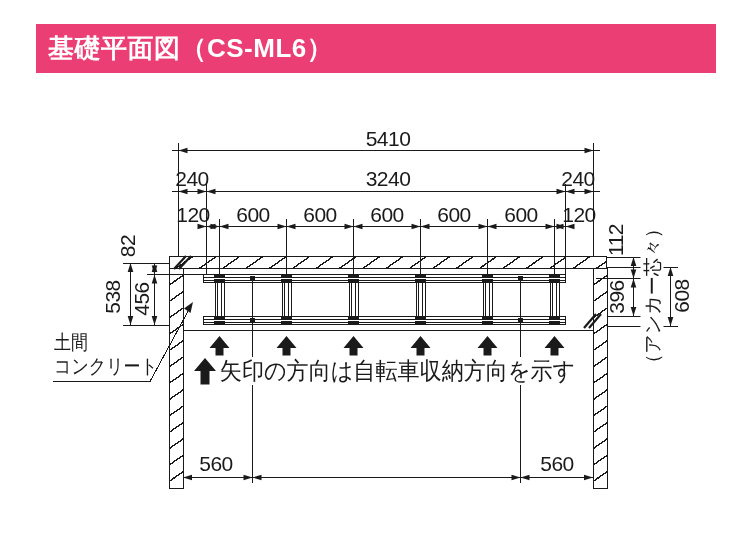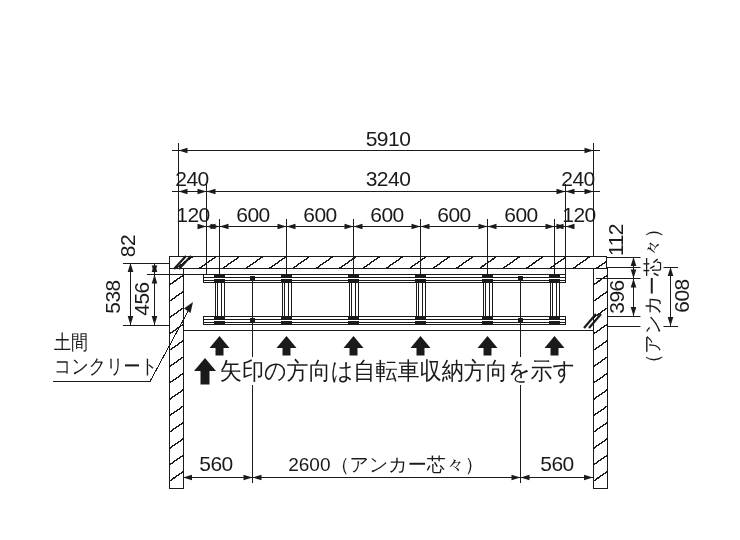--- a/index.html
+++ b/index.html
@@ -27,20 +27,23 @@
            transform:translateY(-50%) scaleX(.85);transform-origin:left center;}
   .jpnote{position:absolute;font-size:24px;line-height:1;white-space:nowrap;background:#fff;
           padding:2px 2px;transform:translateY(-50%) scaleX(.92);transform-origin:left center;}
   .vbg{background:#fff;padding:2px 1px;}
 </style>
 </head>
 <body>
 
 <div class="stage">
 
+  <div class="hdr">
+    <span>基礎平面図（CS-ML6）</span>
+  </div>
 
   <div class="strip" id="strip-top"></div>
   <div class="strip" id="strip-left"></div>
   <div class="strip" id="strip-right"></div>
 
   <svg class="draw" width="740" height="540">
     <g>
       <line x1="172" y1="150.5" x2="600" y2="150.5"></line>
       <line x1="172" y1="191.5" x2="600" y2="191.5"></line>
       <line x1="200" y1="226.5" x2="572" y2="226.5"></line>
@@ -185,21 +188,21 @@
         <line x1="552.5" y1="283" x2="552.5" y2="316"></line>
         <line x1="556.5" y1="283" x2="556.5" y2="316"></line>
         <rect class="f" x="549" y="274.8" width="11" height="3.1"></rect>
         <rect class="f" x="549" y="278.6" width="11" height="3.6"></rect>
         <rect class="f" x="549" y="316.8" width="11" height="3.1"></rect>
         <rect class="f" x="549" y="320.6" width="11" height="3.4"></rect>
         <path class="f" d="M544.5,348 L554.5,336 L564.5,348 L558.5,348 L558.5,355.5 L550.5,355.5 L550.5,348 Z"></path>
       </g>
   </svg>
 
-  <span class="t" style="left:388px;top:138px">5910</span>
+  <span class="t" style="left:388px;top:138px">5410</span>
   <span class="t" style="left:192px;top:178px">240</span>
   <span class="t" style="left:388px;top:178px">3240</span>
   <span class="t" style="left:578px;top:178px">240</span>
   <span class="t" style="left:193px;top:214px">120</span>
   <span class="t" style="left:253px;top:214px">600</span>
   <span class="t" style="left:320px;top:214px">600</span>
   <span class="t" style="left:387px;top:214px">600</span>
   <span class="t" style="left:454px;top:214px">600</span>
   <span class="t" style="left:521px;top:214px">600</span>
   <span class="t" style="left:579px;top:214px">120</span>
@@ -207,20 +210,19 @@
   <span class="t r" style="left:127px;top:246px">82</span>
   <span class="t r" style="left:112px;top:297px">538</span>
   <span class="t r" style="left:141px;top:299px">456</span>
 
   <span class="t r" style="left:615px;top:240px">112</span>
   <span class="t r" style="left:616px;top:297px">396</span>
   <span class="t r jp vbg" style="left:652px;top:296px">（アンカー芯々）</span>
   <span class="t r" style="left:681px;top:296px">608</span>
 
   <span class="t" style="left:216px;top:463px">560</span>
-  <span class="t jp" style="left:386px;top:464px">2600（アンカー芯々）</span>
   <span class="t" style="left:557px;top:463px">560</span>
 
   <span class="jplabel" style="left:54px;top:342px">土間</span>
   <span class="jplabel" style="left:54px;top:366px">コンクリート</span>
   <span class="jpnote" style="left:218px;top:371px">矢印の方向は自転車収納方向を示す</span>
 
 </div>
 
 </body></html>

